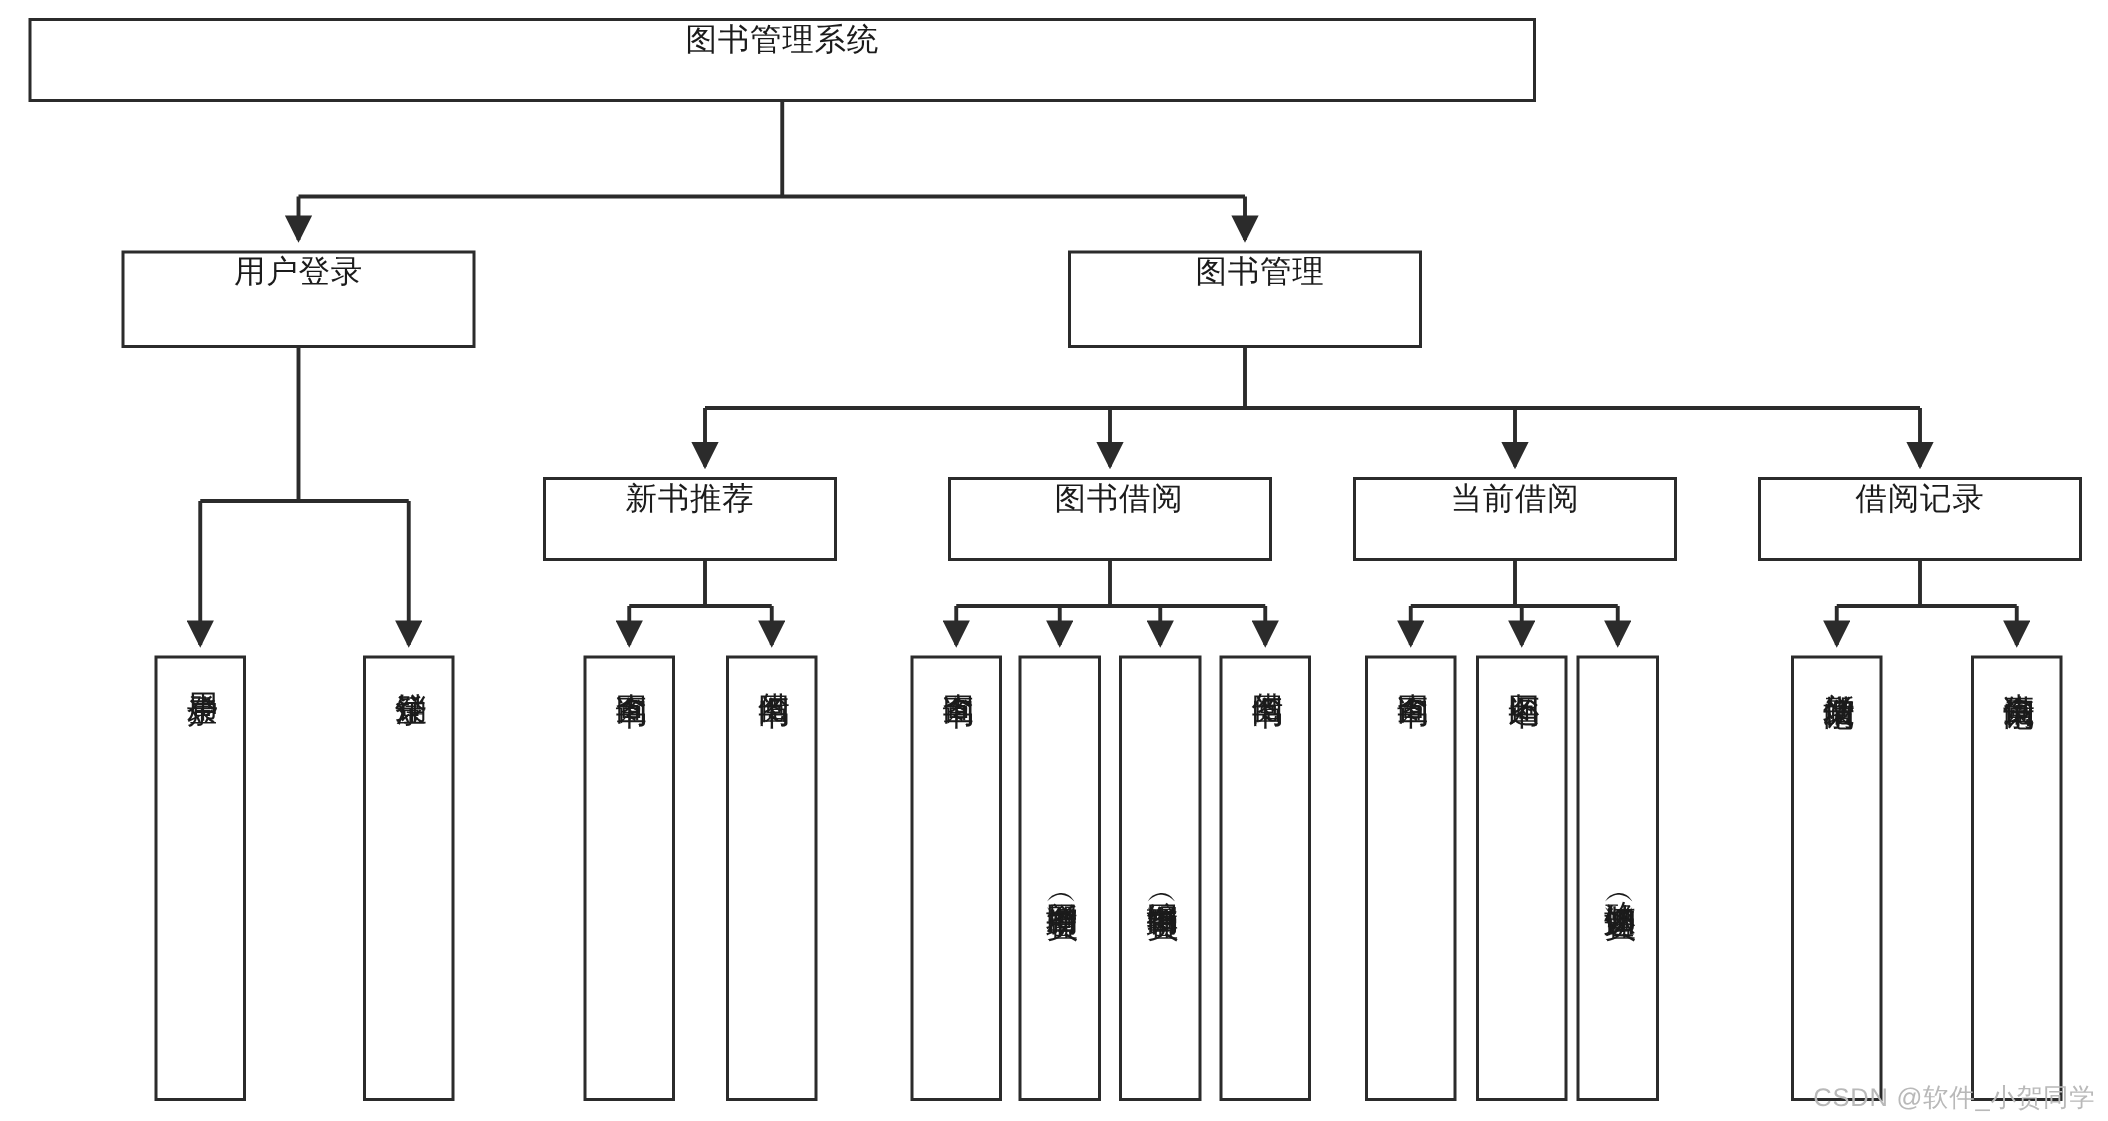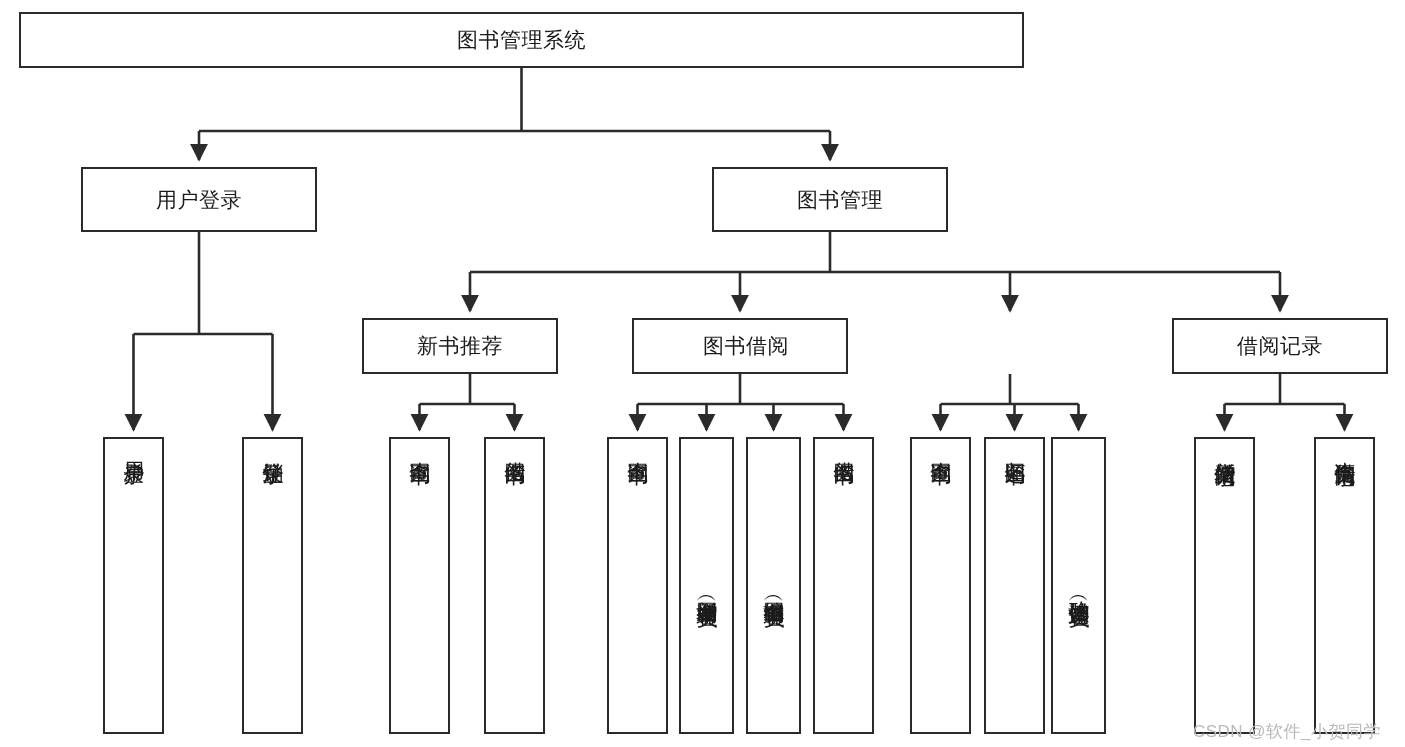--- a/index.html
+++ b/index.html
@@ -24,21 +24,20 @@
     width: 1405px;
     height: 747px;
     pointer-events: none;
   }
   .node {
     position: absolute;
     box-sizing: border-box;
     border: 2px solid #2b2b2b;
     background: #ffffff;
     display: flex;
-    align-items: center;
     justify-content: center;
     color: #1b1b1b;
   }
   .node-h {
     font-size: 21px;
     letter-spacing: 0.5px;
     line-height: 1.2;
     white-space: nowrap;
   }
   .node-root {
@@ -59,21 +58,21 @@
     height: 100%;
     display: block;
   }
   .vtext-mid {
     display: flex;
     align-items: center;
     height: 100%;
   }
   .watermark {
     position: absolute;
-    right: 24px;
+    right: 8px;
     bottom: 4px;
     font-size: 17px;
     color: #b9b9b9;
     white-space: nowrap;
     letter-spacing: 0.5px;
   }
 </style>
 </head>
 <body>
 
@@ -139,20 +138,23 @@
   <div class="node node-h" style="left:712px; top:167px; width:236px; height:65px;padding-left:20px;">
     <span>图书管理</span>
   </div>
 
   <div class="node node-h" style="left:362px; top:318px; width:196px; height:56px;">
     <span>新书推荐</span>
   </div>
   <div class="node node-h" style="left:632px; top:318px; width:216px; height:56px;padding-left:12px;">
     <span>图书借阅</span>
   </div>
+  <div class="node node-h" style="left:902px; top:318px; width:216px; height:56px;">
+    <span>当前借阅</span>
+  </div>
   <div class="node node-h" style="left:1172px; top:318px; width:216px; height:56px;">
     <span>借阅记录</span>
   </div>
 
   <div class="node node-leaf" style="left:103px; top:437px; width:61px; height:297px;">
     <span class="vtext vtext-mid">用户登录</span>
   </div>
   <div class="node node-leaf" style="left:242px; top:437px; width:61px; height:297px;">
     <span class="vtext vtext-mid">注销登录</span>
   </div>

